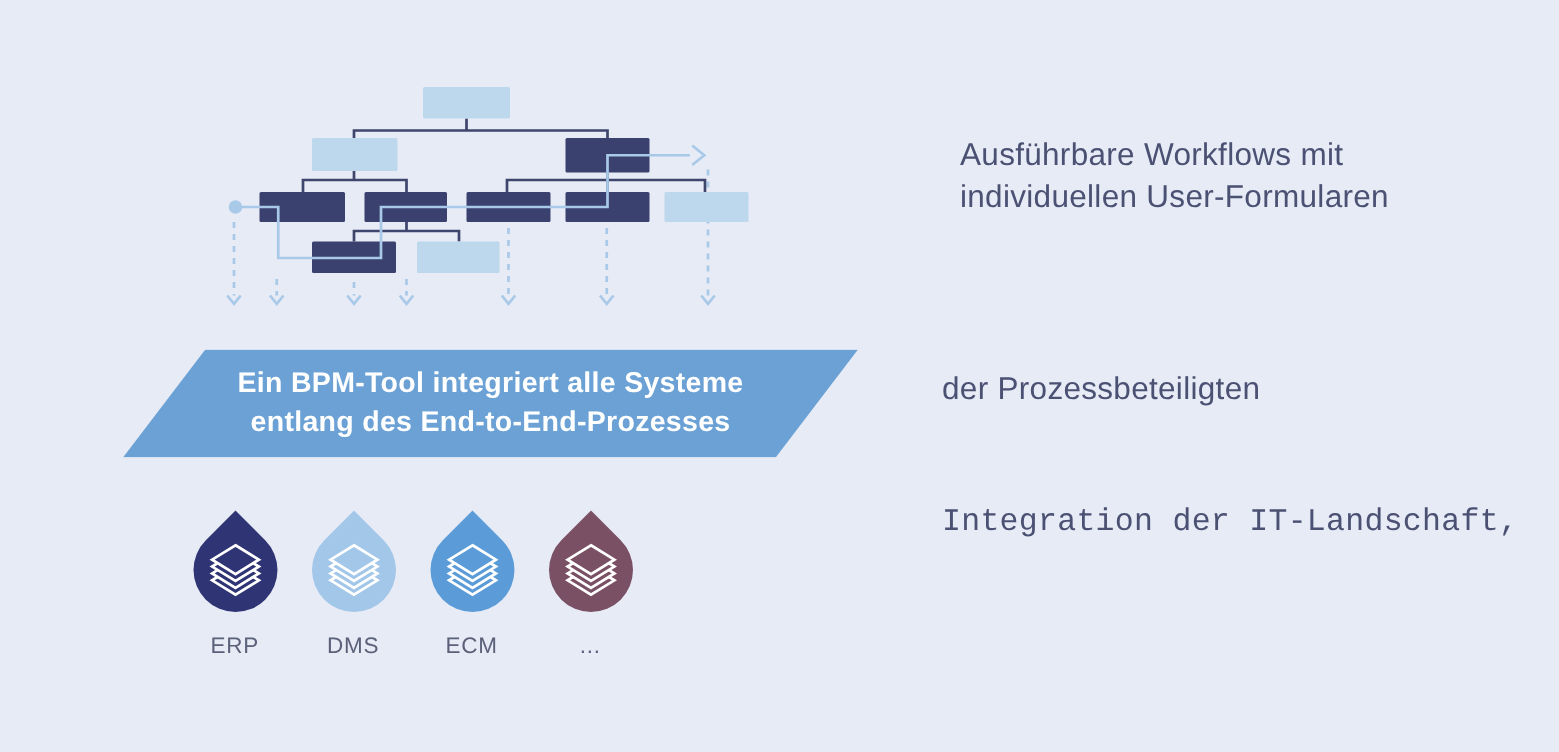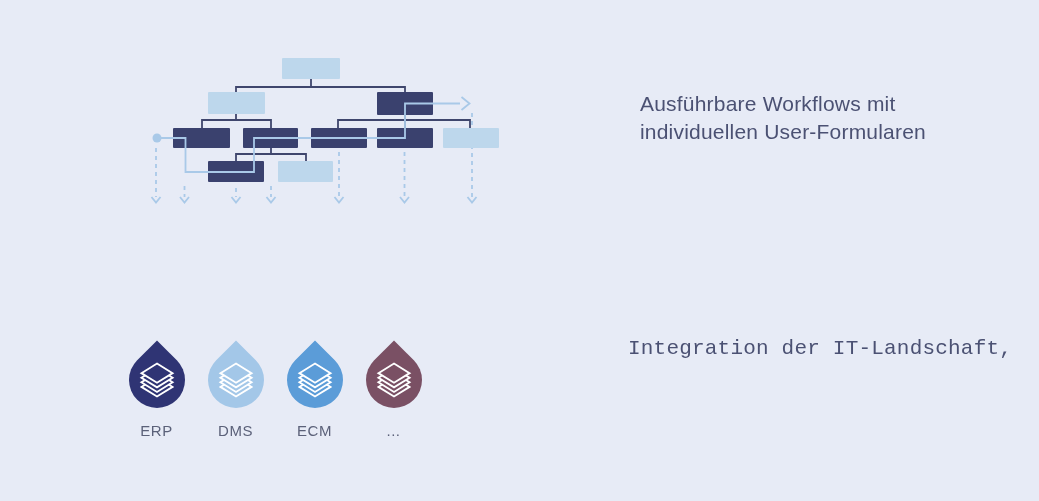--- a/index.html
+++ b/index.html
@@ -115,20 +115,24 @@
     <rect class="node-dark" x="208" y="161" width="56" height="21" rx="1"></rect>
     <rect class="node-light" x="278" y="161" width="55" height="21" rx="1"></rect>
 
     <g>
       <circle class="dot-light" cx="157" cy="138" r="4.5"></circle>
       <path class="ln-light" d="M161 138 H185.5 V172 H254 V138 H405 V103.5 H460"></path>
       <path class="arrow-head" d="M461.5 97 L469.5 103.5 L461.5 110"></path>
     </g>
   </svg>
 
+  <div class="banner">
+    <div class="banner-line">Ein BPM-Tool integriert alle Systeme</div>
+    <div class="banner-line">entlang des End-to-End-Prozesses</div>
+  </div>
 
   <div class="systems">
 
     <div class="system">
       <div class="drop-wrap">
         <div class="drop" style="background-color: rgb(47, 52, 116); color: rgb(47, 52, 116);">
           <svg width="44" height="44" viewBox="0 0 48 48">
             <path class="layer" d="M24 21 L41 31.5 L24 42 L7 31.5 Z"></path>
             <path class="layer" d="M24 16 L41 26.5 L24 37 L7 26.5 Z"></path>
             <path class="layer" d="M24 11 L41 21.5 L24 32 L7 21.5 Z"></path>
@@ -183,19 +187,20 @@
     </div>
 
   </div>
 
   <div class="right-col">
     <div class="benefit benefit-1">
       <div>Ausführbare Workflows mit</div>
       <div>individuellen User-Formularen</div>
     </div>
     <div class="benefit benefit-2">
+      <div>der Prozessbeteiligten</div>
     </div>
     <div class="benefit benefit-3">
       <div>Integration der IT-Landschaft,</div>
     </div>
   </div>
 
 </div>
 
 </body></html>

